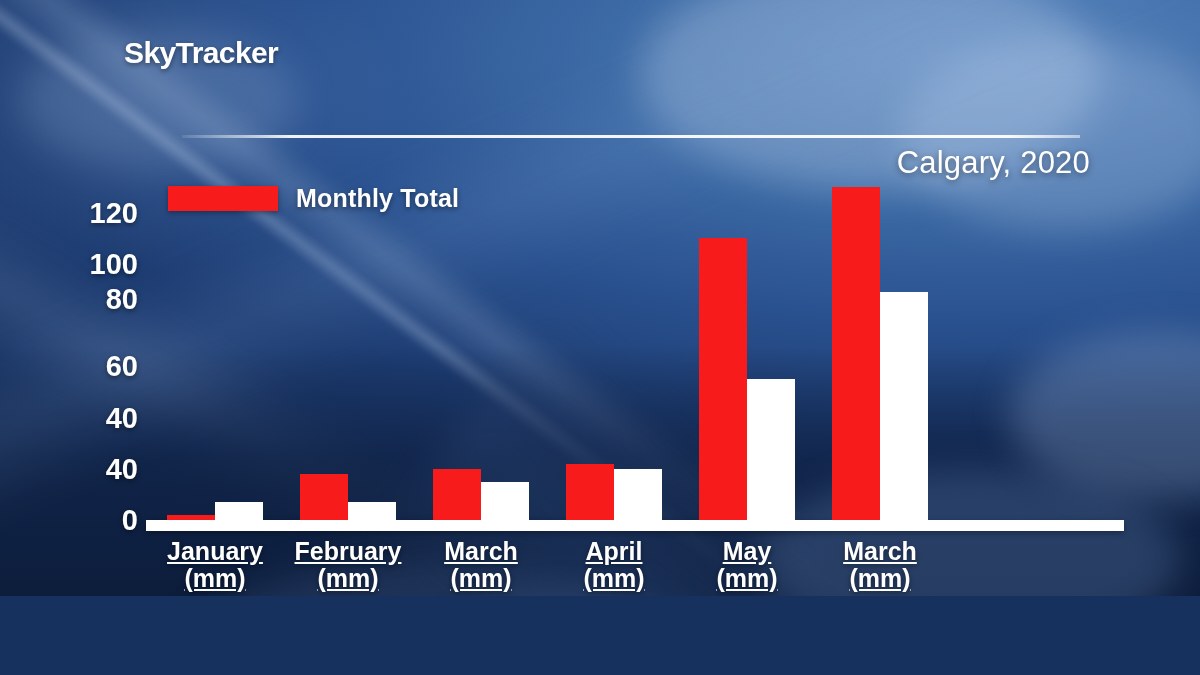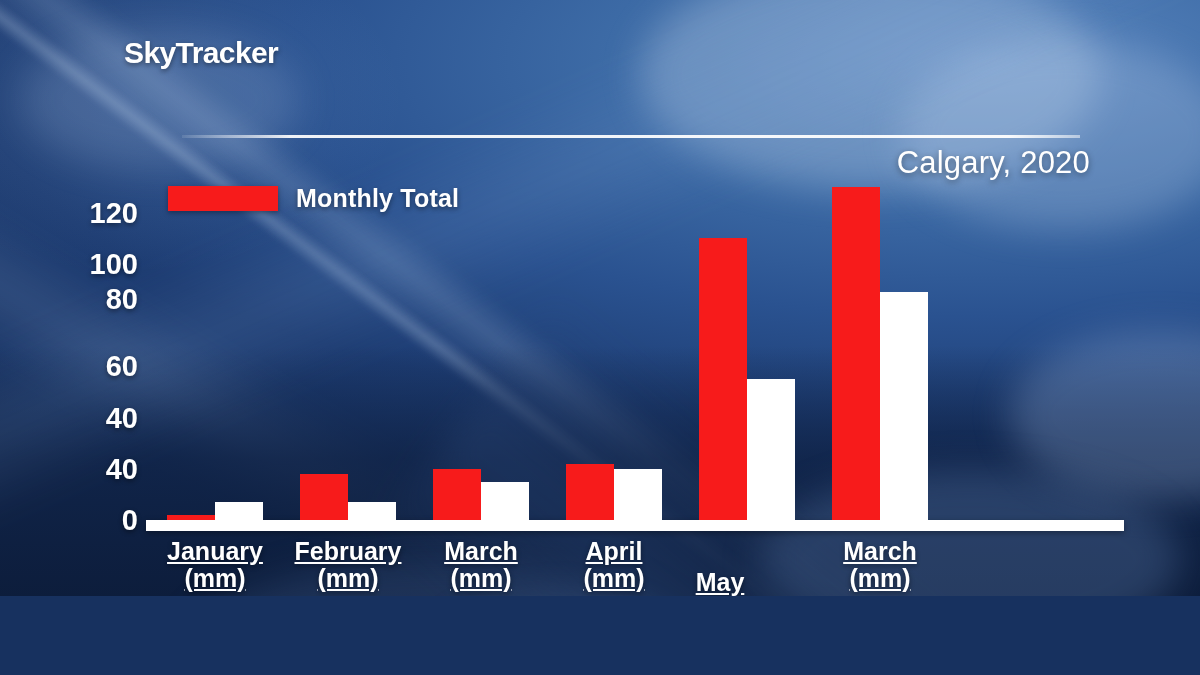--- a/index.html
+++ b/index.html
@@ -131,21 +131,21 @@
         <span>(mm)</span>
       </div>
       <div class="bar total" style="left: 566px; width: 48px; height: 56.32px; background: rgb(247, 27, 27);"></div>
       <div class="bar normal" style="left: 614px; width: 48px; height: 51.2px; background: rgb(255, 255, 255);"></div>
       <div class="xlabel" style="left: 544px; width: 140px;">
         <span>April</span>
         <span>(mm)</span>
       </div>
       <div class="bar total" style="left: 699px; width: 48px; height: 281.6px; background: rgb(247, 27, 27);"></div>
       <div class="bar normal" style="left: 747px; width: 48px; height: 140.8px; background: rgb(255, 255, 255);"></div>
-      <div class="xlabel" style="left: 650px; width: 140px; margin-top: 31px;">
+      <div class="xlabel" style="left: 677px; width: 140px;">
         <span>May</span>
         <span>(mm)</span>
       </div>
       <div class="bar total" style="left: 832px; width: 48px; height: 332.8px; background: rgb(247, 27, 27);"></div>
       <div class="bar normal" style="left: 880px; width: 48px; height: 227.84px; background: rgb(255, 255, 255);"></div>
       <div class="xlabel" style="left: 810px; width: 140px;">
         <span>March</span>
         <span>(mm)</span>
       </div>
     </div>

